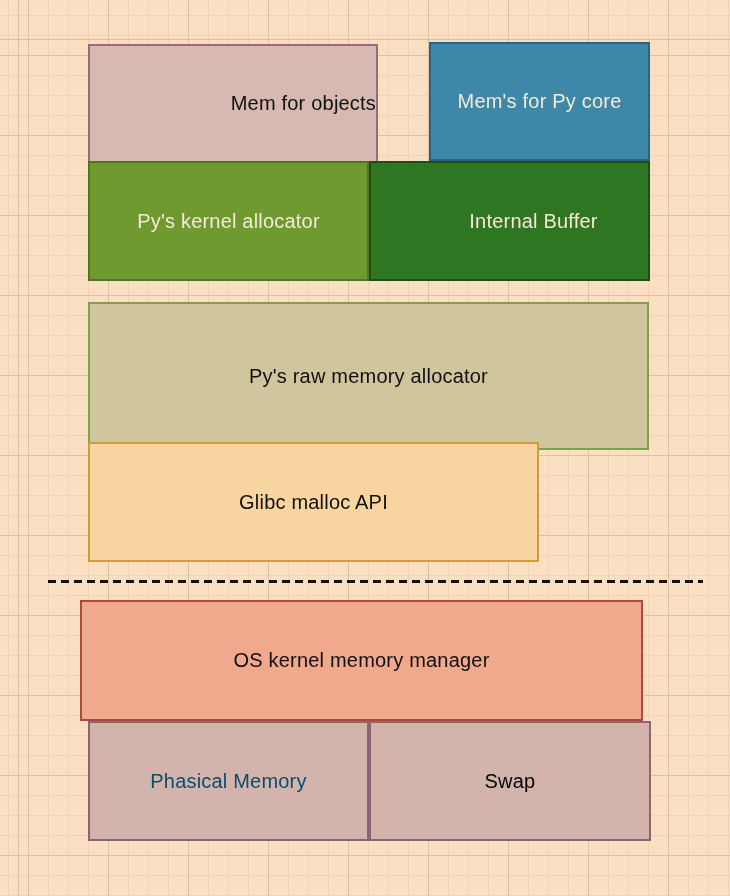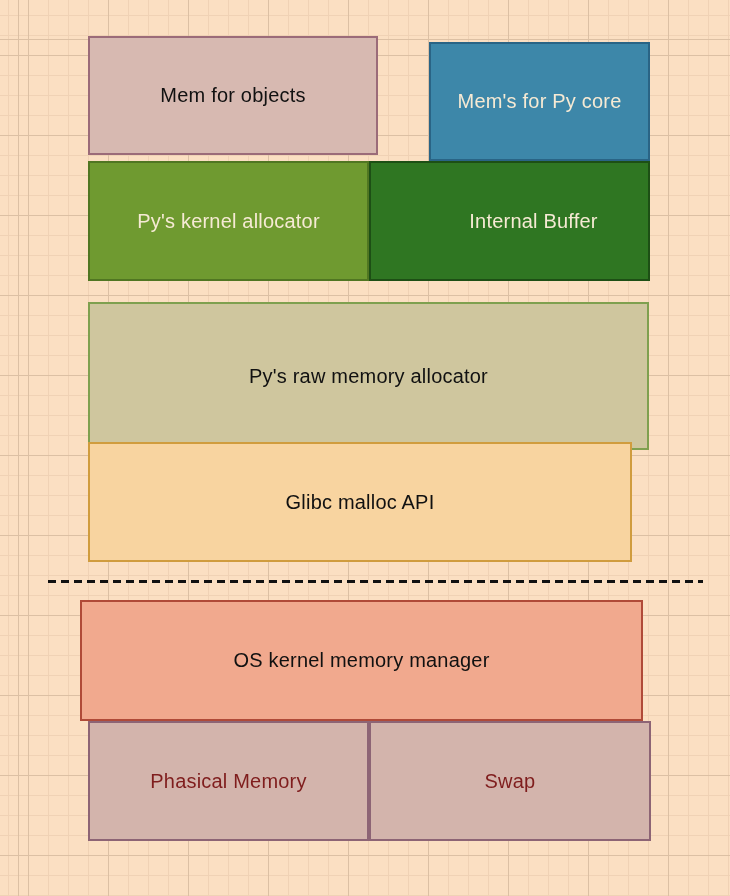--- a/index.html
+++ b/index.html
@@ -26,26 +26,26 @@
     position: absolute;
     box-sizing: border-box;
     border: 2px solid;
     display: flex;
     align-items: center;
     justify-content: center;
     font-size: 20px;
     letter-spacing: 0.2px;
   }
   .layer span { white-space: nowrap; }
-  #box-mem-objects      { left: 88px;  top: 36px;  width: 290px; height: 119px; }
+  #box-mem-objects      { left: 88px;  top: 44px;  width: 290px; height: 119px; justify-content: flex-end; }
   #box-mem-core         { left: 429px; top: 42px;  width: 221px; height: 119px; }
   #box-object-allocator { left: 88px;  top: 161px; width: 281px; height: 120px; }
   #box-internal-buffer  { left: 369px; top: 161px; width: 281px; height: 120px; }
   #box-raw-allocator    { left: 88px;  top: 302px; width: 561px; height: 148px; }
-  #box-glibc            { left: 88px;  top: 442px; width: 544px; height: 120px; }
+  #box-glibc            { left: 88px;  top: 442px; width: 451px; height: 120px; }
   #box-os-kernel        { left: 80px;  top: 600px; width: 563px; height: 121px; }
   #box-physical         { left: 88px;  top: 721px; width: 281px; height: 120px; }
   #box-swap             { left: 369px; top: 721px; width: 282px; height: 120px; }
   #separator {
     position: absolute;
     left: 48px;
     top: 580px;
     width: 655px;
     height: 3px;
     background-image: repeating-linear-gradient(90deg, currentColor 0 8px, transparent 8px 13px);
@@ -79,21 +79,21 @@
   <div class="layer" id="box-glibc" style="background-color: rgb(248, 212, 160); border-color: rgb(208, 156, 62); color: rgb(17, 17, 17);">
     <span>Glibc malloc API</span>
   </div>
 
   <div id="separator" style="color: rgb(17, 17, 17);"></div>
 
   <div class="layer" id="box-os-kernel" style="background-color: rgb(241, 169, 142); border-color: rgb(176, 74, 56); color: rgb(17, 17, 17);">
     <span>OS kernel memory manager</span>
   </div>
 
-  <div class="layer" id="box-physical" style="background-color: rgb(211, 180, 172); border-color: rgb(141, 100, 117); color: #7f1d1d;">
+  <div class="layer" id="box-physical" style="background-color: rgb(211, 180, 172); border-color: rgb(141, 100, 117); color: #0c4a6e;">
     <span>Phasical Memory</span>
   </div>
 
-  <div class="layer" id="box-swap" style="background-color: rgb(211, 180, 172); border-color: rgb(141, 100, 117); color: #7f1d1d;">
+  <div class="layer" id="box-swap" style="background-color: rgb(211, 180, 172); border-color: rgb(141, 100, 117); color: #000000;">
     <span>Swap</span>
   </div>
 
 </div>
 
 </body></html>

